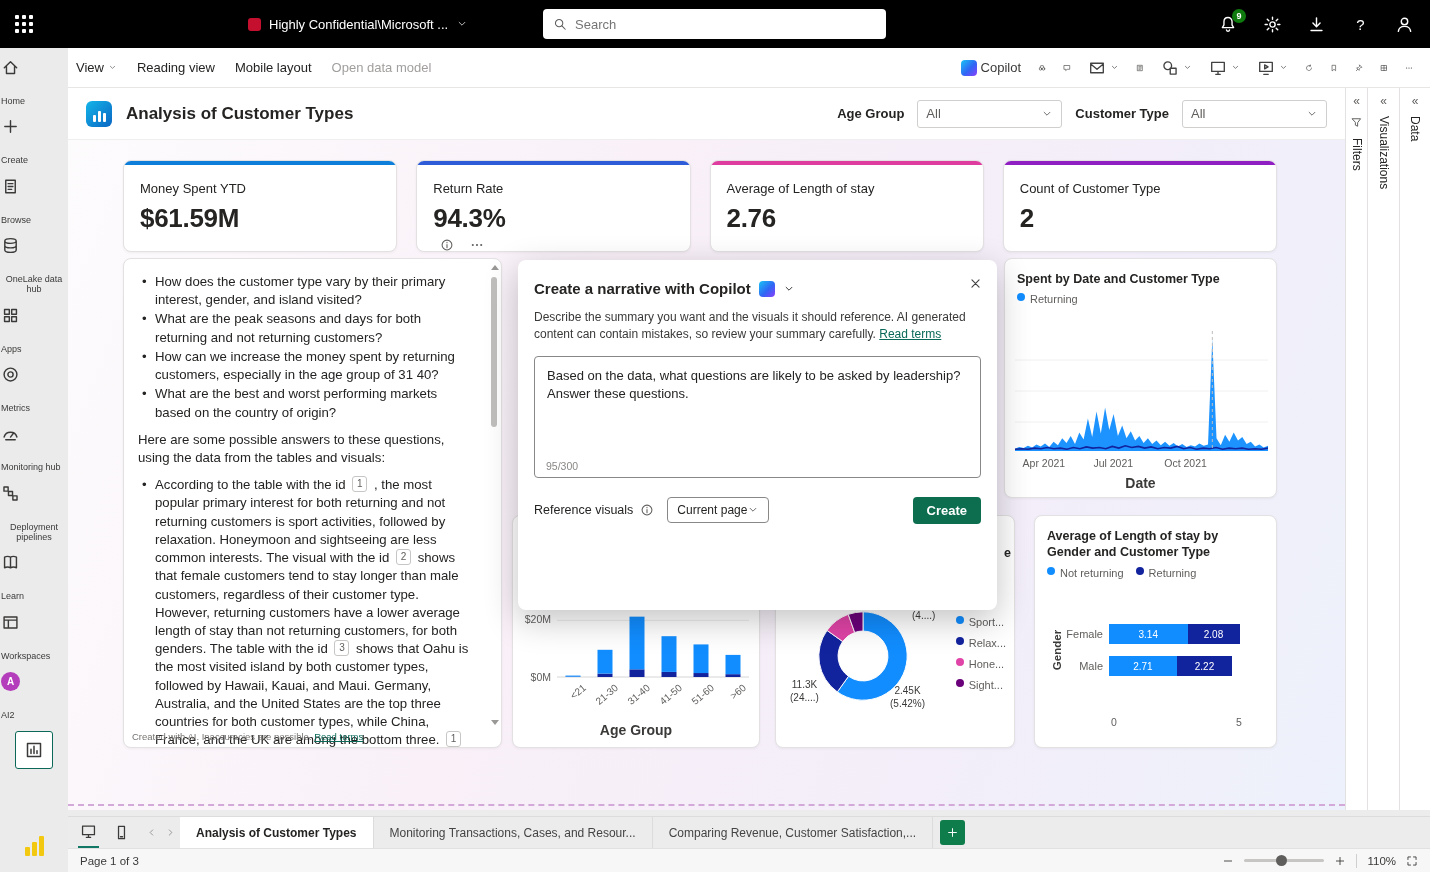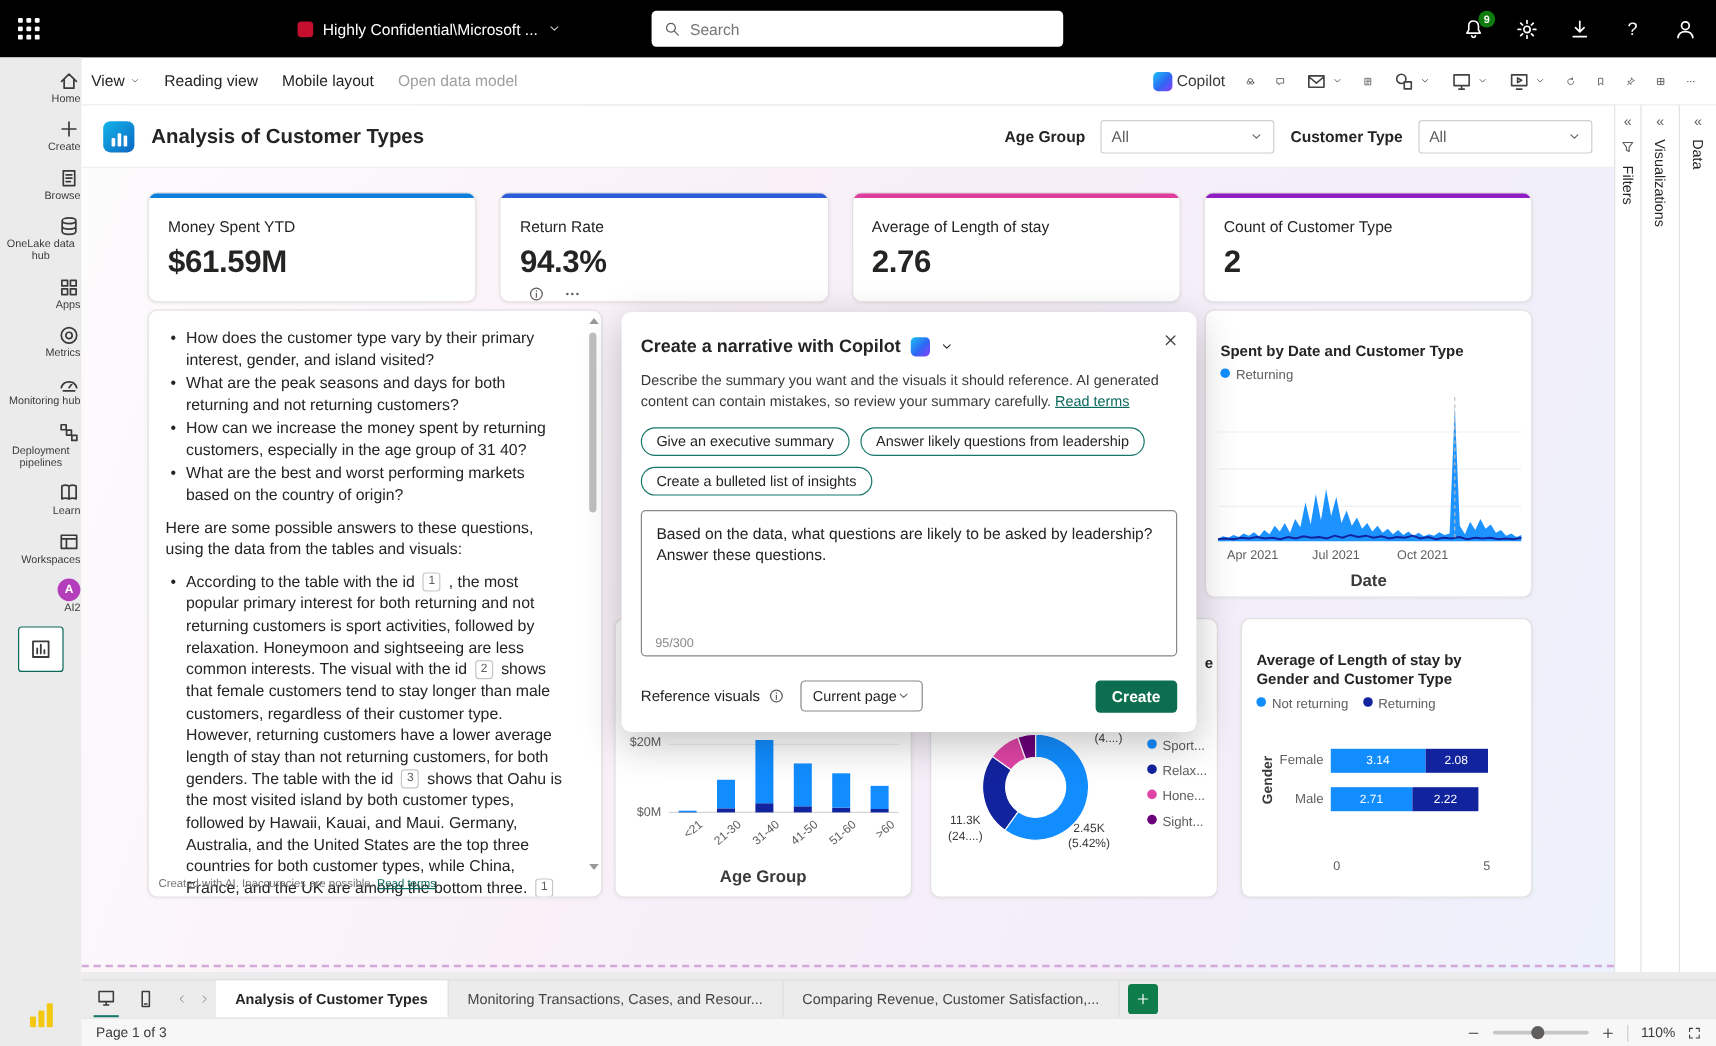--- a/index.html
+++ b/index.html
@@ -28,21 +28,21 @@
 .menu-item{display:flex;align-items:center;gap:4px;padding:0 10px;height:40px;color:#252423;cursor:pointer}
 .menu-item.disabled{color:#a19f9d}
 .menu-item .ic{color:#605e5c}
 .menu-right{margin-left:auto;display:flex;align-items:center;gap:7px}
 .tool-btn{display:flex;align-items:center;gap:4px;padding:4px 5px;border-radius:4px;color:#3b3a39;cursor:pointer}
 .tool-btn .ic{color:#424242}
 .copilot-logo{width:16px;height:16px;border-radius:4px;background:linear-gradient(135deg,#19c3f5 0%,#2f66f4 55%,#8a3ffc 100%)}
 .chev-s{width:9px;height:9px;color:#605e5c}
 
 .sidebar{position:absolute;left:0;top:48px;width:68px;height:824px;background:#ebebeb;display:flex;flex-direction:column;align-items:center;padding-top:10px;gap:11px}
-.side-item{width:66px;display:flex;flex-direction:column;align-items:flex-end;gap:0;color:#3b3a39;font-size:9px;text-align:center;line-height:1.15;cursor:pointer}
+.side-item{width:66px;display:flex;flex-direction:column;align-items:flex-start;gap:19px;color:#3b3a39;font-size:9px;text-align:center;line-height:1.15;cursor:pointer}
 .side-item .ic{width:19px;height:19px;color:#3b3a39}
 .ai-avatar{width:19px;height:19px;border-radius:50%;background:#b43dbb;color:#fff;font-size:10px;display:grid;place-items:center;font-weight:bold}
 .active-report{width:38px;height:38px;border:1.5px solid #0c695a;background:#fff;border-radius:3px;display:grid;place-items:center}
 .active-report .ic{width:20px;height:20px;color:#3b3a39}
 .pbi-logo{margin-top:auto;margin-bottom:16px;display:flex;align-items:flex-end;gap:2px;height:20px}
 .pbi-logo i{width:5px;background:#f2c811;border-radius:1px}
 .pbi-logo i:nth-child(1){height:9px}.pbi-logo i:nth-child(2){height:14px}.pbi-logo i:nth-child(3){height:20px}
 
 .main{position:absolute;left:68px;top:88px;width:1277px;height:722px;background:linear-gradient(110deg,#fdfcfd 0%,#f9f0f8 40%,#f3eef9 72%,#edf1fb 100%);overflow:hidden}
 .report-header{position:absolute;left:0;top:0;width:1277px;height:52px;background:#fff;display:flex;align-items:center;padding:0 18px;border-bottom:1px solid #efefef;z-index:2}
@@ -71,21 +71,21 @@
 .narr-footer{position:absolute;left:8px;bottom:4px;font-size:9.5px;color:#767472}
 .link-teal{color:#0b695a;text-decoration:underline;cursor:pointer}
 .scrollbar{position:absolute;right:2px;top:4px;bottom:20px;width:10px}
 .sb-thumb{position:absolute;left:2px;top:14px;width:6px;height:150px;background:#c1bfbd;border-radius:3px}
 .sb-up,.sb-down{position:absolute;left:2px;width:0;height:0;border-left:4px solid transparent;border-right:4px solid transparent}
 .sb-up{top:2px;border-bottom:5px solid #9a9896}
 .sb-down{bottom:2px;border-top:5px solid #9a9896}
 .visual-hover{position:absolute;left:372px;top:150px;display:flex;gap:16px;color:#605e5c;z-index:3}
 .visual-hover .ic{width:14px;height:14px}
 
-.card-title{font-size:12.5px;font-weight:bold;color:#252423;padding:26px 12px 0;line-height:1.3}
+.card-title{font-size:12.5px;font-weight:bold;color:#252423;padding:12px 12px 0;line-height:1.3}
 .chart-legend{display:flex;gap:12px;padding:6px 12px 0;flex-wrap:wrap}
 .legend-item{display:flex;align-items:flex-start;gap:5px;font-size:11px;color:#605e5c;cursor:pointer}
 .legend-item i{width:8px;height:8px;border-radius:50%}
 .legend-item em{font-style:normal}
 .spent-card{left:936px;top:170px;width:273px;height:240px}
 .spent-plot{position:absolute;left:10px;top:70px;width:253px;height:124px}
 .x-ticks{position:absolute;left:10px;top:198px;width:253px;height:14px;font-size:10.5px;color:#605e5c}
 .x-ticks span{position:absolute;white-space:nowrap}
 .axis-title{position:absolute;width:100%;text-align:center;font-size:14px;font-weight:bold;color:#3b3a39}
 .spent-card .axis-title{top:216px}
@@ -677,25 +677,20 @@
       </div>
       <span class="dlg-close ic">
           <svg viewBox="0 0 16 16" fill="none" stroke="currentColor" stroke-width="1.2" stroke-linecap="round" stroke-linejoin="round">
             <path d="M4.2 4.2 L11.8 11.8 M11.8 4.2 L4.2 11.8"></path>
           </svg>
         </span>
       <div class="dlg-desc">
         <span>Describe the summary you want and the visuals it should reference. AI generated content can contain mistakes, so review your summary carefully.</span>
         <span class="link-teal">Read terms</span>
       </div>
-      <div class="chip-row">
-          <span class="chip">Give an executive summary</span>
-          <span class="chip">Answer likely questions from leadership</span>
-          <span class="chip">Create a bulleted list of insights</span>
-        </div>
       <div class="ta-wrap">
         <textarea style="">Based on the data, what questions are likely to be asked by leadership? Answer these questions.</textarea>
         <span class="char-count">95/300</span>
       </div>
       <div class="dlg-footer">
         <span>Reference visuals</span>
         <span class="ic s14">
             <svg viewBox="0 0 16 16" fill="none" stroke="currentColor" stroke-width="1.2" stroke-linecap="round" stroke-linejoin="round">
               <circle cx="8" cy="8" r="5.6"></circle>
               <path d="M8 7.4 V11 M8 5 V5.3"></path>

